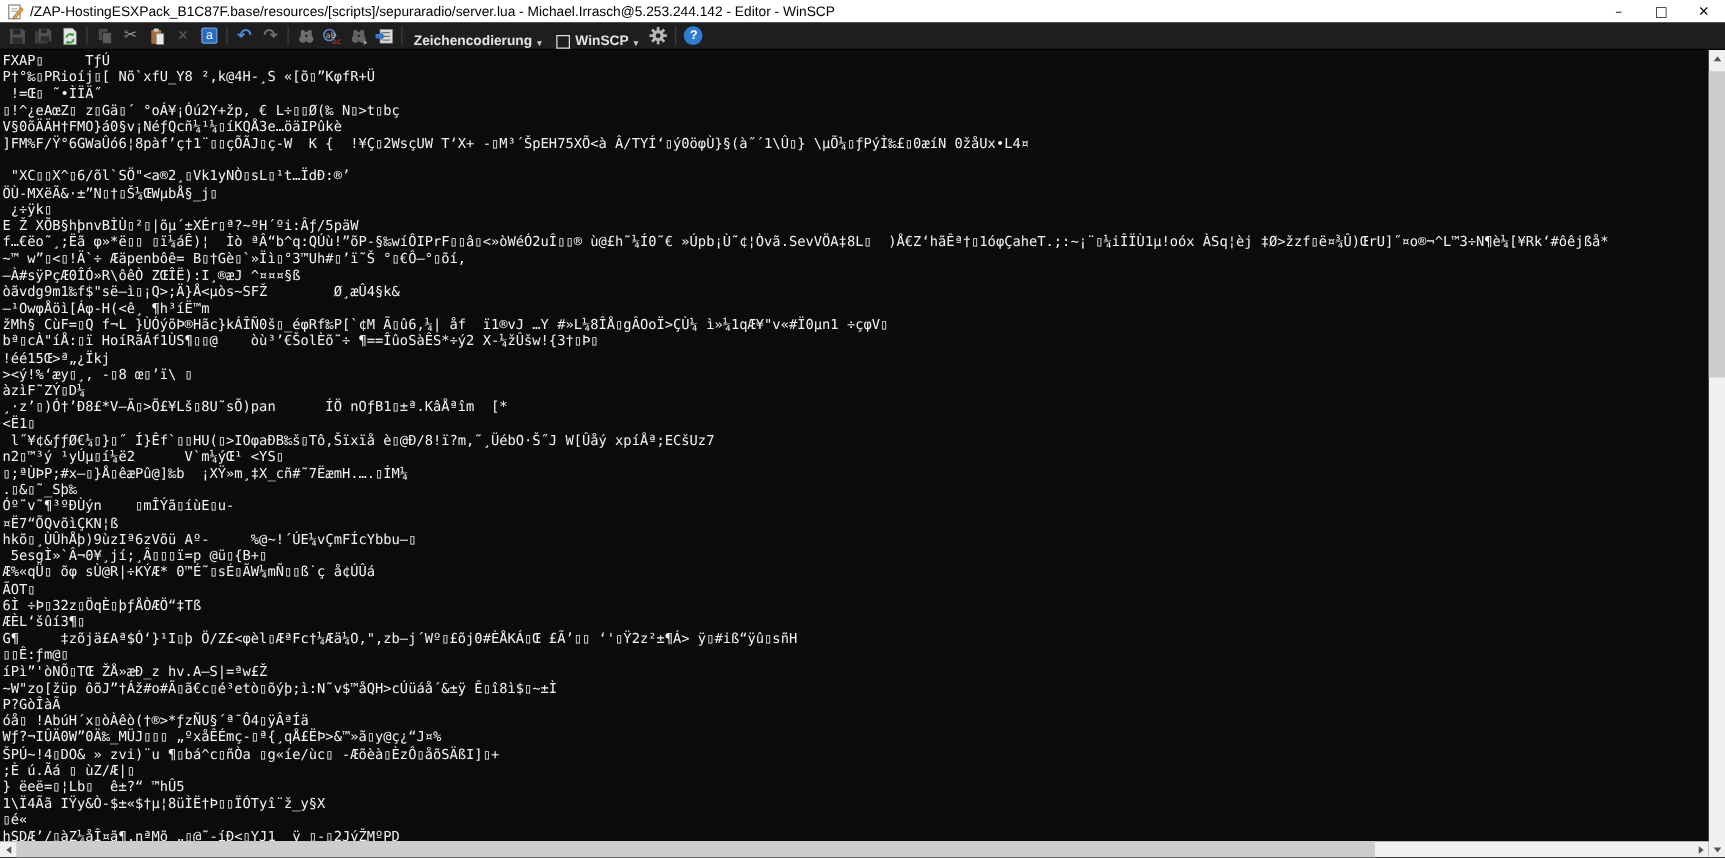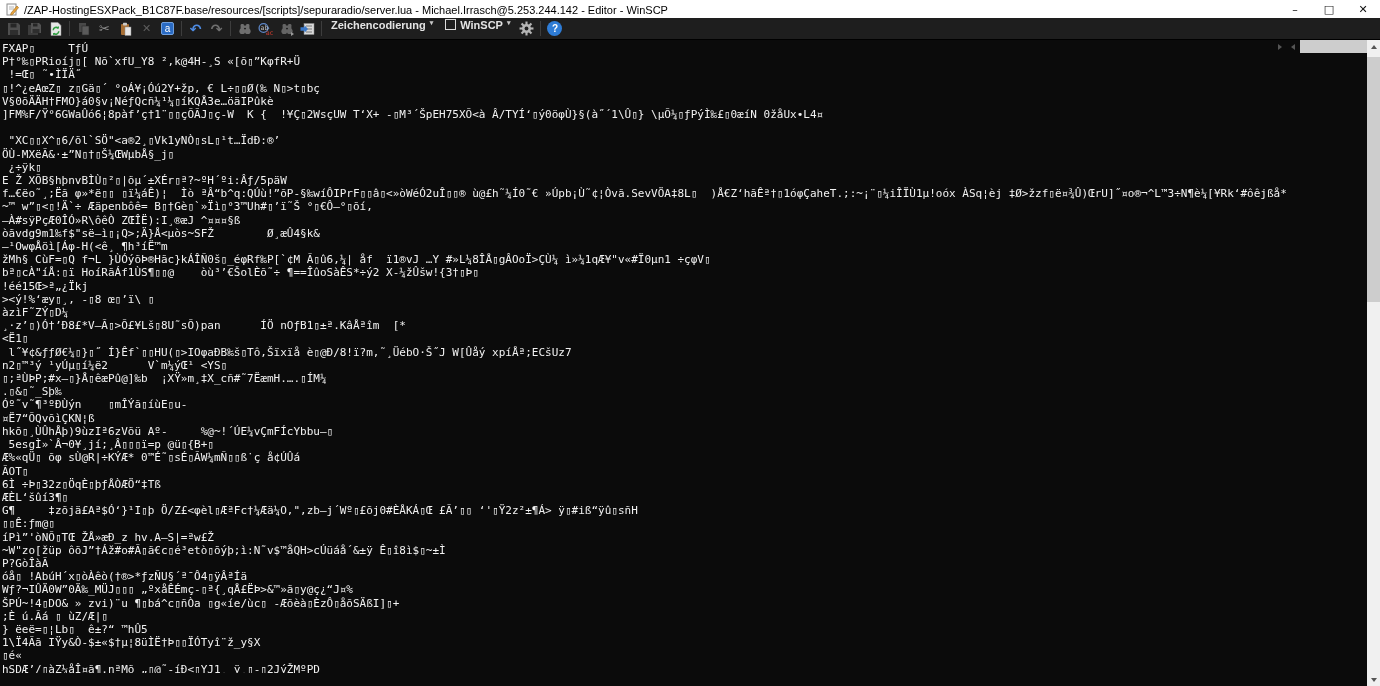--- a/index.html
+++ b/index.html
@@ -18,30 +18,30 @@
              display:flex; align-items:center; padding-left:3px; }
   .tb-btn { width:21px; height:20px; display:flex; align-items:center; justify-content:center; border-radius:2px; }
   .tb-sep { width:1px; height:15px; background:#3d3d3d; margin:0 3px; }
   .glyph { font-family:"DejaVu Sans",sans-serif; line-height:1; }
   .cut-glyph { font-size:13px; color:#8f8f8f; }
   .del-glyph { font-size:11px; font-weight:bold; color:#5e5e5e; }
   .undo-glyph { font-size:14px; font-weight:bold; color:#4e8be2; }
   .redo-glyph { font-size:14px; font-weight:bold; color:#707070; }
   .sel-all { width:13px; height:13px; background:#2a6bc4; border:1px solid #6fa0e0; border-radius:2px;
              color:#fff; font-size:10px; display:flex; align-items:center; justify-content:center; }
-  .tb-dd { display:flex; align-items:flex-start; gap:4px; color:#e4e4e4; font-size:11px; font-weight:bold;
+  .tb-dd { display:flex; align-items:flex-end; gap:4px; color:#e4e4e4; font-size:11px; font-weight:bold;
            padding:0 6px; height:20px; }
   .caret { font-size:7px; color:#c9c9c9; }
   .color-box { width:11px; height:11px; border:1px solid #dcdcdc; background:transparent; display:inline-block; }
   .help-circle { width:15px; height:15px; border-radius:50%; background:#2e7cd6; color:#fff;
                  font-size:10px; font-weight:bold; display:flex; align-items:center; justify-content:center; }
 
   
   .body-row { display:flex; height:646px; }
-  .left-col { flex:1 1 auto; display:flex; flex-direction:row; min-width:0; }
+  .left-col { flex:1 1 auto; display:flex; flex-direction:column; min-width:0; }
   .editor { height:633px; background:#0b0b0b; color:#f2f2f2; font-family:"DejaVu Sans Mono",monospace;
             font-size:11px; line-height:13.2px; padding:2px 0 0 2px; white-space:pre; overflow:hidden; }
 
   
   .hscroll { height:13px; background:#f0f0f0; position:relative; }
   .hthumb  { position:absolute; left:13px; top:0; width:1087px; height:13px; background:#cdcdcd; }
   .h-arrow { position:absolute; top:0; width:13px; height:13px; display:flex; align-items:center; justify-content:center; }
   .h-arrow.left  { left:0; }
   .h-arrow.right { right:0; }
   .vscroll { width:13px; background:#f0f0f0; position:relative; flex:0 0 auto; }

